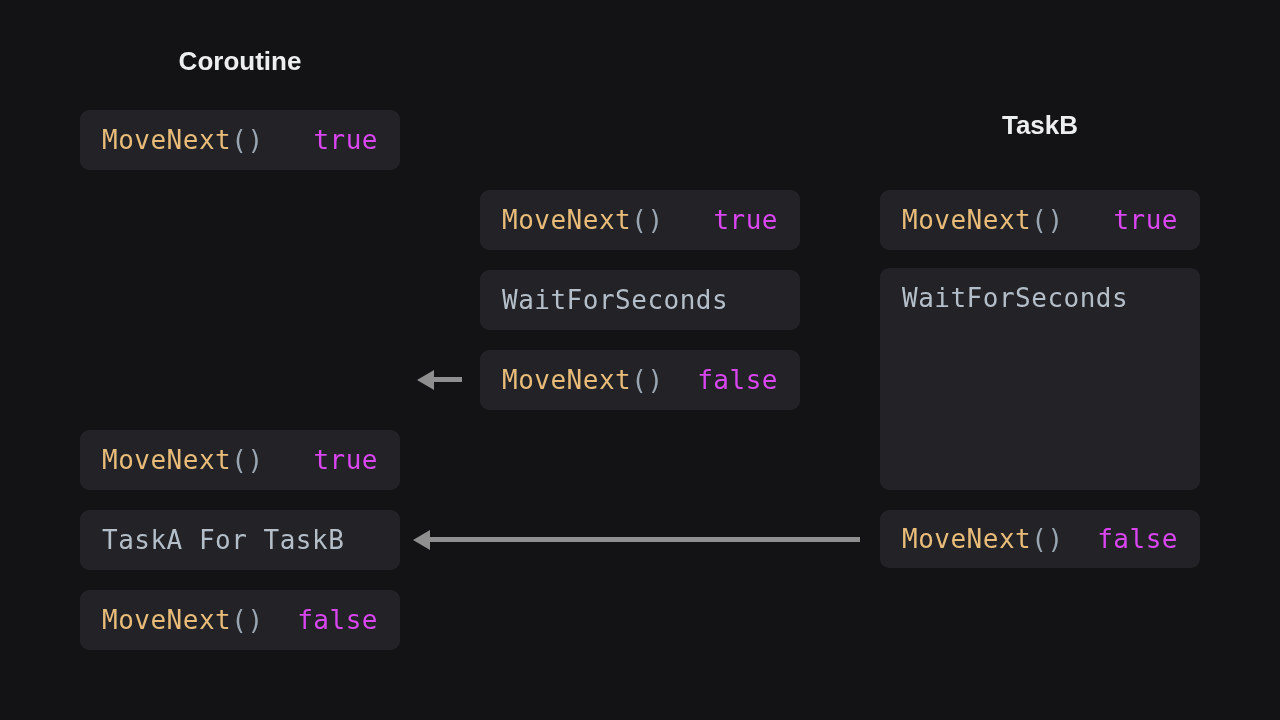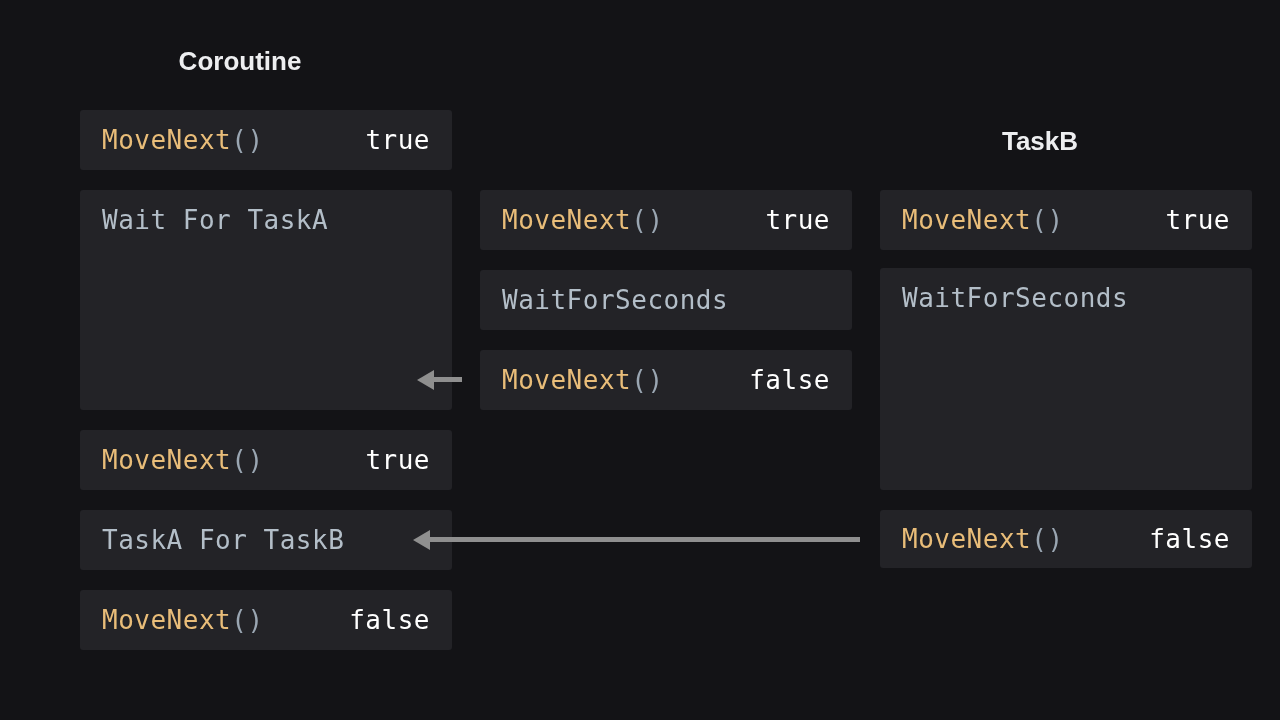--- a/index.html
+++ b/index.html
@@ -16,36 +16,36 @@
     position: absolute;
     width: 320px;
     text-align: center;
     font-family: "Liberation Sans", sans-serif;
     font-weight: 700;
     font-size: 26px;
     color: #edeef0;
   }
   .box {
     position: absolute;
-    width: 372px;
+    width: 320px;
     background: #232327;
-    border-radius: 3px;
+    border-radius: 9px;
     padding: 0 22px;
     display: flex;
     align-items: center;
     font-size: 26px;
     line-height: 30px;
     letter-spacing: 0.5px;
     white-space: pre;
   }
   .box.call { justify-content: space-between; }
   .box.tall { align-items: flex-start; padding-top: 15px; }
   .fn     { color: #e9bd79; }
   .parens { color: #9aa6b2; }
-  .val    { color: #ffffff; }
+  .val    { color: #d946ef; }
   .label  { color: #b3bec8; }
   .arrow {
     position: absolute;
     height: 5px;
     background: #8f8f8f;
   }
   .arrow::before {
     content: "";
     position: absolute;
     left: -17px;
@@ -56,30 +56,27 @@
     border-bottom: 10px solid transparent;
     border-right: 17px solid #8f8f8f;
   }
 </style>
 </head>
 <body>
 
 <div class="canvas">
 
   <div class="col-title" style="left:80px; top:46px;text-align:center;">Coroutine</div>
-  <div class="col-title" style="left:880px; top:126px;">TaskB</div>
+  <div class="col-title" style="left:880px; top:110px;">TaskB</div>
 
   <div class="box call" style="left:80px; top:110px; height:60px;">
     <span class="code"><span class="fn">MoveNext</span><span class="parens">()</span></span>
     <span class="val">true</span>
   </div>
 
-  <div class="box tall" style="left:80px; top:190px; height:220px;">
-    <span class="label">Wait For TaskA</span>
-  </div>
 
   <div class="box call" style="left:80px; top:430px; height:60px;">
     <span class="code"><span class="fn">MoveNext</span><span class="parens">()</span></span>
     <span class="val">true</span>
   </div>
 
   <div class="box" style="left:80px; top:510px; height:60px;">
     <span class="label">TaskA For TaskB</span>
   </div>
 

